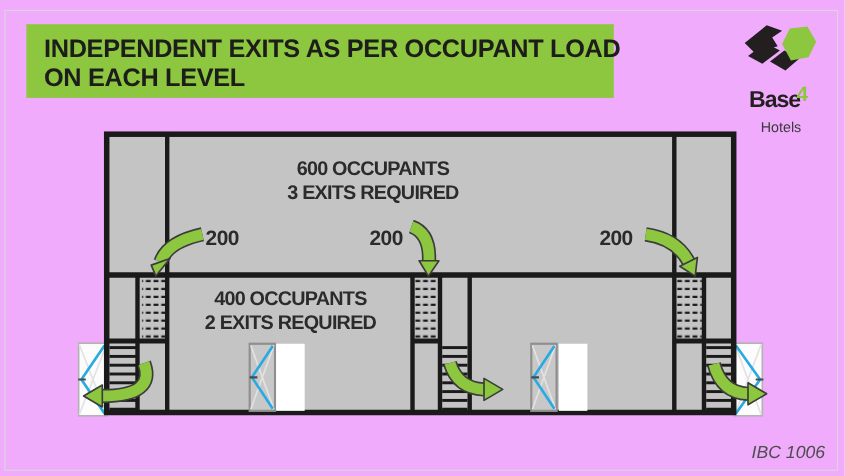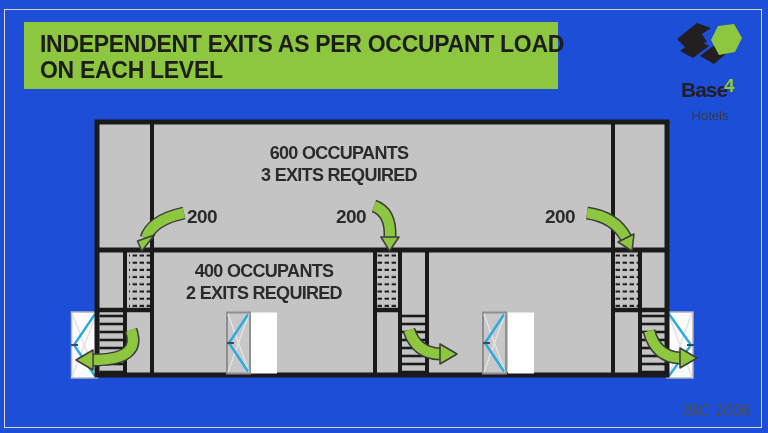--- a/index.html
+++ b/index.html
@@ -1,16 +1,16 @@
 <!DOCTYPE html>
 <html><head>
 <meta charset="utf-8">
 <style>
   html,body{margin:0;padding:0;background:#fff;}
-  .page{position:relative;width:768px;height:433px;background:#1d4ed8;overflow:hidden;
+  .page{position:relative;width:768px;height:433px;background:#f0abfc;overflow:hidden;
         font-family:"Liberation Sans",sans-serif;}
   svg{display:block;}
   text{font-family:"Liberation Sans","DejaVu Sans",sans-serif;}
   .h1{font-weight:700;font-size:23px;fill:#1d1d1b;letter-spacing:-0.3px;}
   .room-label{font-weight:700;font-size:18px;fill:#2b2b2b;letter-spacing:-0.7px;text-anchor:middle;}
   .load-label{font-weight:700;font-size:19px;fill:#2b2b2b;letter-spacing:-0.5px;text-anchor:middle;}
   .logo-brand{font-weight:700;font-size:21px;fill:#231f20;letter-spacing:-1px;}
   .logo-num{font-weight:700;font-size:19px;}
   .logo-sub{font-weight:400;font-size:13px;fill:#3a3a3a;text-anchor:middle;}
   .ibc{font-style:italic;font-size:16px;fill:#4d4d4d;text-anchor:end;}

